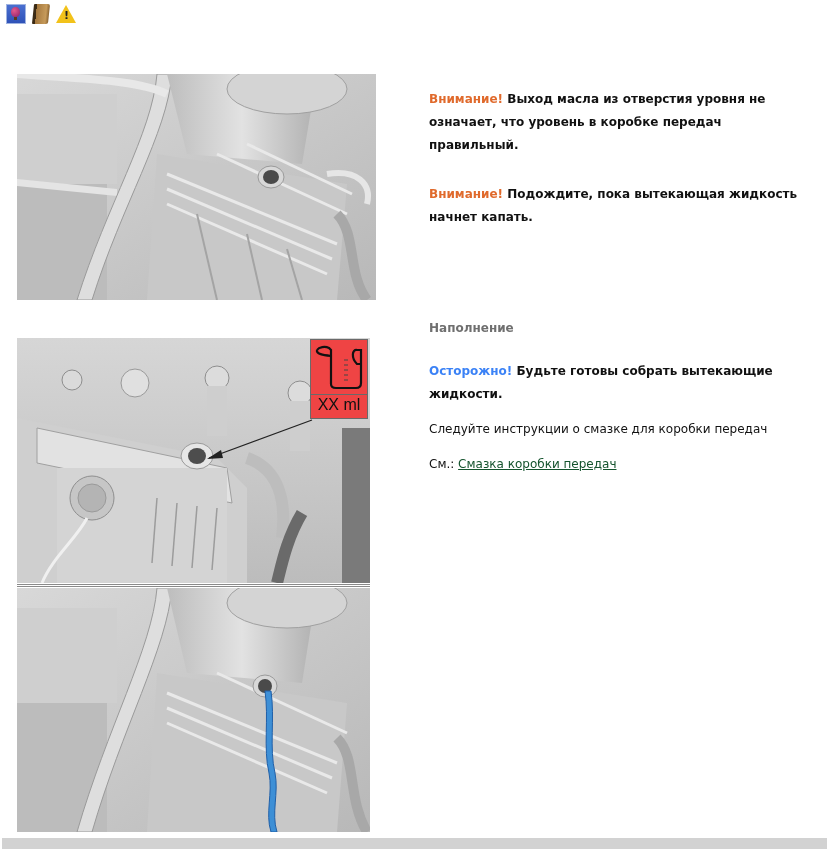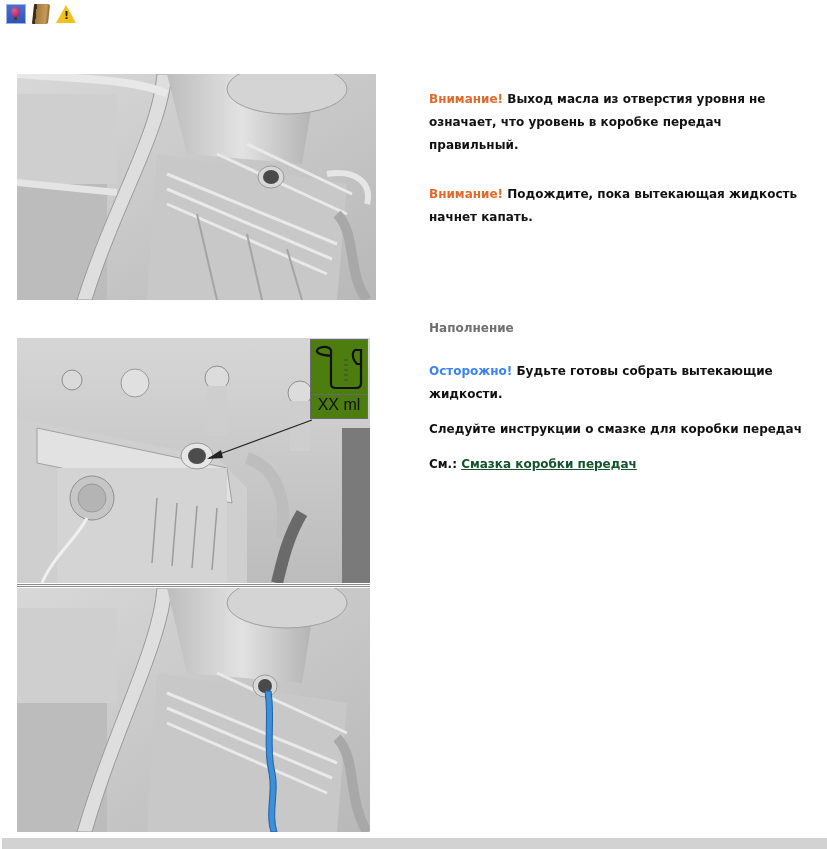--- a/index.html
+++ b/index.html
@@ -17,30 +17,30 @@
   .ic-warn { width: 0; height: 0; border-left: 10px solid transparent; border-right: 10px solid transparent; border-bottom: 18px solid #f2c21a; margin-top: 1px; }
   .ic-warn::after { content: "!"; position: absolute; left: -2px; top: 4px; font: bold 11px "DejaVu Sans", sans-serif; color: #222; }
 
   .fig { position: absolute; overflow: hidden; background: #c9c9c9; }
   .fig svg { display: block; }
   #fig1 { left: 17px; top: 74px; width: 359px; height: 226px; }
   #fig2 { left: 17px; top: 338px; width: 353px; height: 245px; }
   #fig3 { left: 17px; top: 588px; width: 353px; height: 244px; }
   .fig-divider { position: absolute; left: 17px; width: 353px; height: 1px; background: #8a8a8a; }
 
-  .callout { position: absolute; left: 310px; top: 339px; width: 58px; height: 80px; background: #4d7c0f; border: 1px solid #6a6a6a; box-sizing: border-box; }
+  .callout { position: absolute; left: 310px; top: 339px; width: 58px; height: 80px; background: #ef4444; border: 1px solid #6a6a6a; box-sizing: border-box; }
   .callout .jug { position: absolute; left: 0; top: 0; width: 56px; height: 54px; border-bottom: 1px solid #6a6a6a; }
   .callout .qty { position: absolute; left: 0; top: 56px; width: 56px; text-align: center; font: 16px "Liberation Sans", sans-serif; color: #111; }
 
   .text-col { position: absolute; left: 429px; width: 385px; line-height: 23px; }
   .para { font-weight: bold; margin: 0; }
   .para .lbl-warn { color: #e06a2c; }
   .para .lbl-caution { color: #3b82f6; }
   .section-title { color: #6f6f6f; font-weight: bold; }
-  .plain { font-weight: bold; }
+  .plain { font-weight: normal; }
   .link { color: #14532d; text-decoration: underline; cursor: pointer; }
 
   .bottom-bar { position: absolute; left: 2px; top: 838px; width: 825px; height: 11px; background: #d2d2d2; }
 </style>
 </head>
 <body>
 
 <div class="toolbar">
   <span class="tb-icon ic-balloon"></span>
   <span class="tb-icon ic-book"></span>

